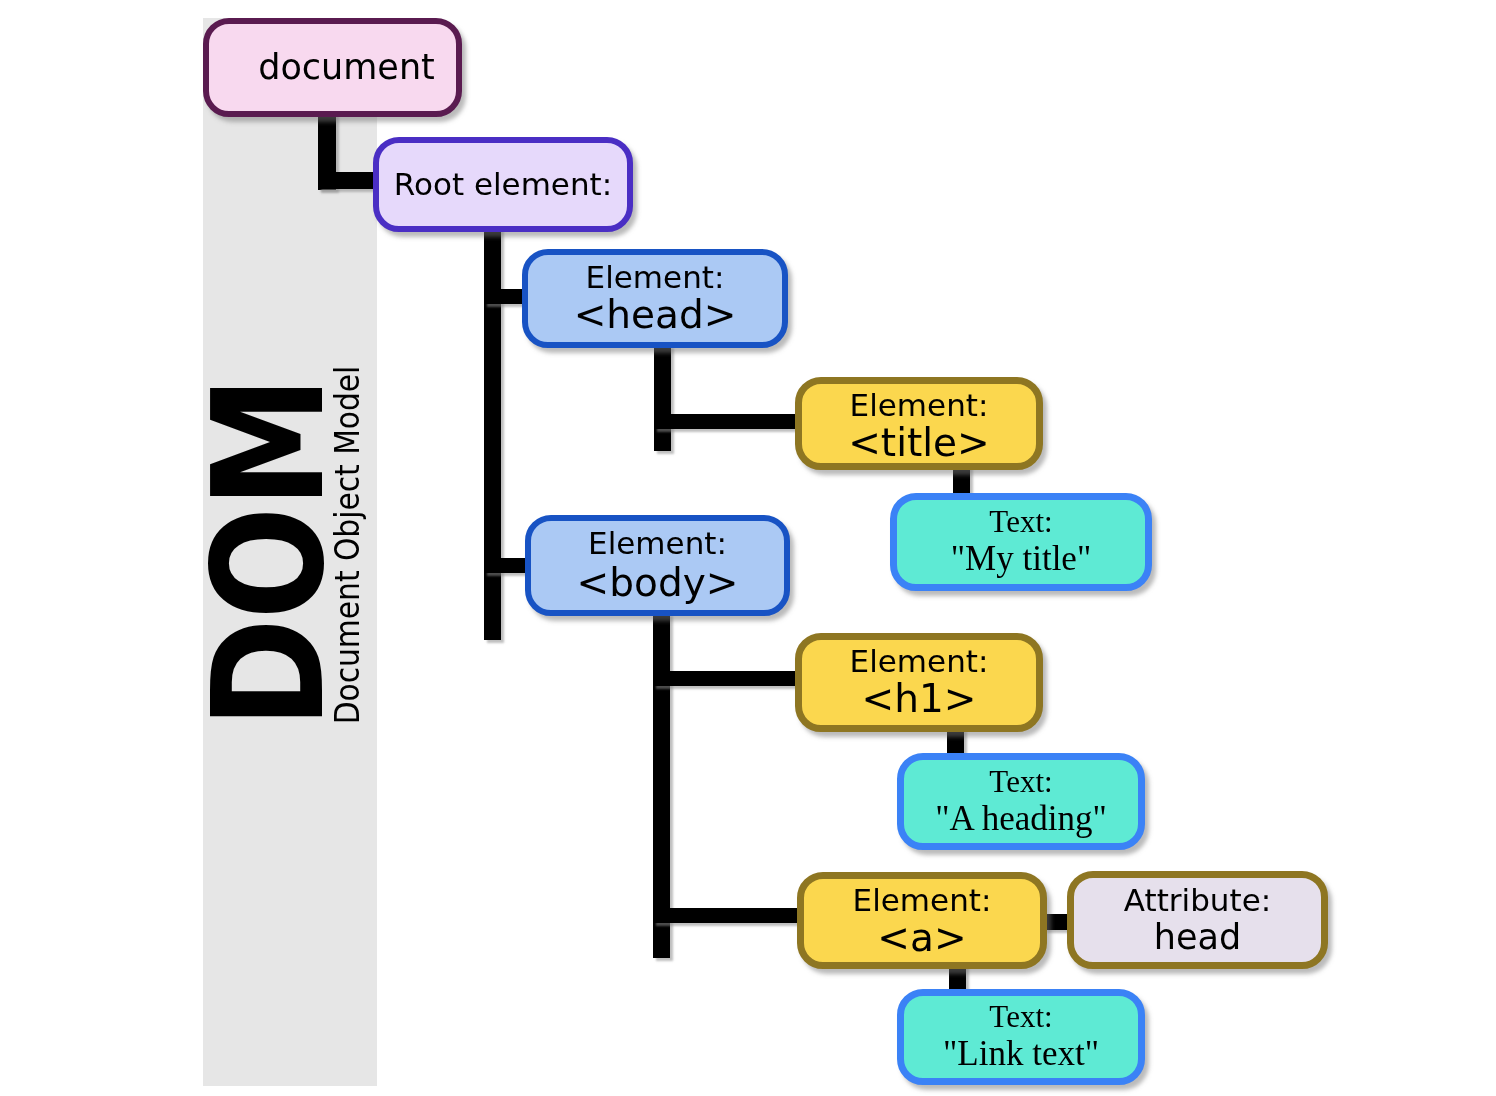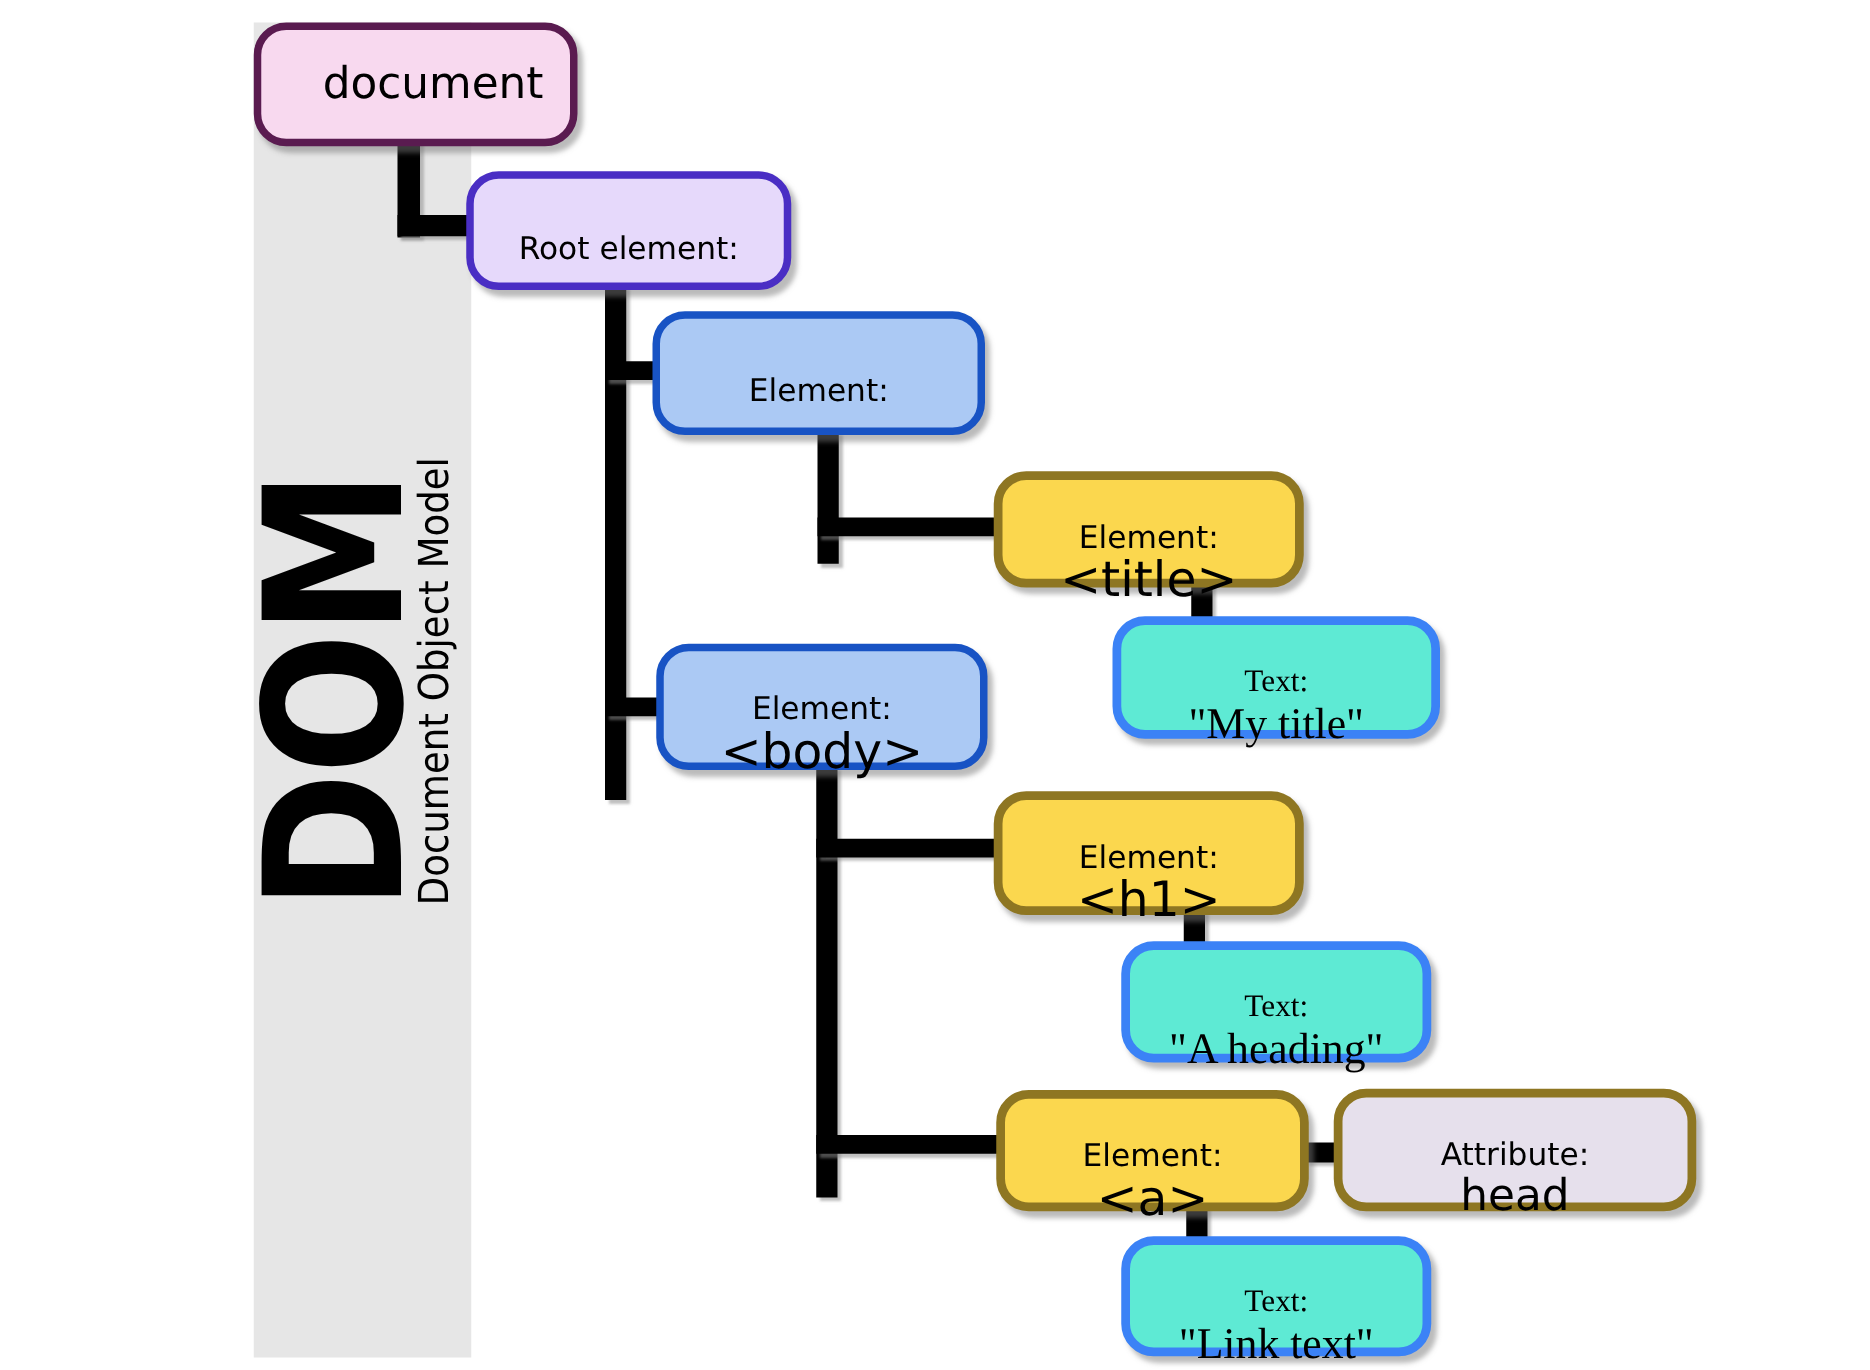--- a/index.html
+++ b/index.html
@@ -28,21 +28,21 @@
     position:absolute;background:#000;z-index:2;
     box-shadow:3px 3px 2px rgba(140,140,140,0.55);
   }
   .node{
     position:absolute;z-index:3;box-sizing:border-box;
     border-radius:26px;
     display:flex;flex-direction:column;align-items:center;justify-content:space-evenly;
     padding:4px 6px;
     box-shadow:4px 5px 4px rgba(120,120,120,0.5);
   }
-  .node .label{font-size:25px;line-height:1.1;margin-top:28px;}
+  .node .label{font-size:31px;line-height:1.1;}
   .node .value{font-size:39px;line-height:1.1;white-space:nowrap;}
   .node .value.small{font-size:35px;}
   .n-pink {background:#f8d9ef;border:6px solid #5a1b50;}
   .n-purple{background:#e6d9fb;border:6px solid #4a2ec4;}
   .n-blue {background:#abc9f4;border:6px solid #1853c4;}
   .n-gold {background:#fbd74e;border:7px solid #8e7622;}
   .n-tan  {background:#5eead4;border:7px solid #3b82f6;font-family:Liberation Serif, serif;}
   .n-attr {background:#e6e0ec;border:7px solid #8e7622;}
   .single{justify-content:center;}
 </style>
@@ -73,20 +73,21 @@
   <div class="node n-pink single" style="left:203px;top:18px;width:259px;height:99px;padding-left:34px;">
     <div class="value small">document</div>
   </div>
 
   <div class="node n-purple" style="left:373px;top:137px;width:260px;height:95px;">
     <div class="label">Root element:</div>
   </div>
 
   <div class="node n-blue" style="left:522px;top:249px;width:266px;height:99px;">
     <div class="label">Element:</div>
+    <div class="value">&lt;head&gt;</div>
   </div>
 
   <div class="node n-gold" style="left:795px;top:377px;width:248px;height:93px;">
     <div class="label">Element:</div>
     <div class="value">&lt;title&gt;</div>
   </div>
 
   <div class="node n-tan" style="left:890px;top:493px;width:262px;height:98px;">
     <div class="label">Text:</div>
     <div class="value small">"My title"</div>
@@ -105,21 +106,21 @@
   <div class="node n-tan" style="left:897px;top:753px;width:248px;height:97px;">
     <div class="label">Text:</div>
     <div class="value small">"A heading"</div>
   </div>
 
   <div class="node n-gold" style="left:797px;top:872px;width:250px;height:97px;">
     <div class="label">Element:</div>
     <div class="value">&lt;a&gt;</div>
   </div>
 
-  <div class="node n-attr" style="left:1067px;top:871px;width:290px;height:98px;">
+  <div class="node n-attr" style="left:1067px;top:871px;width:261px;height:98px;">
     <div class="label">Attribute:</div>
     <div class="value small">head</div>
   </div>
 
   <div class="node n-tan" style="left:897px;top:989px;width:248px;height:96px;">
     <div class="label">Text:</div>
     <div class="value small">"Link text"</div>
   </div>
 
 </div>

